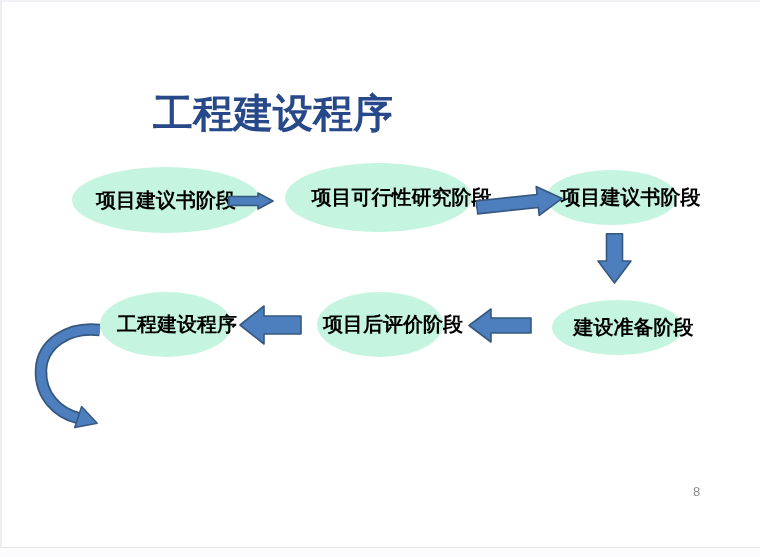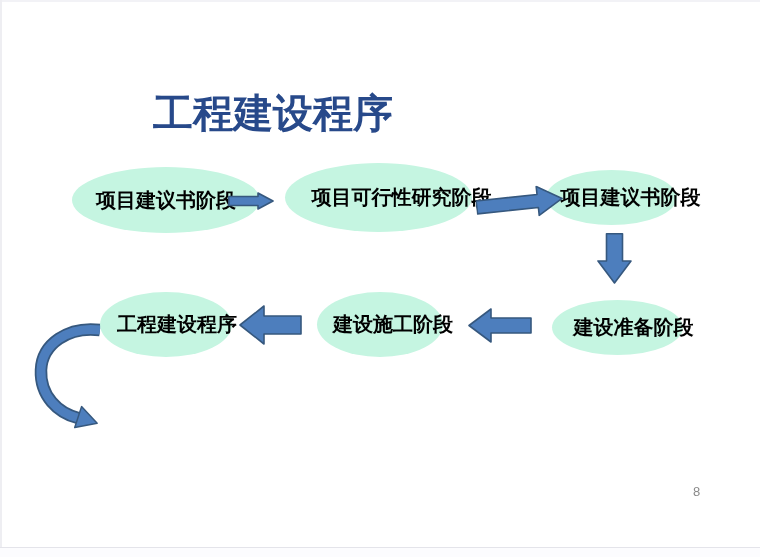--- a/index.html
+++ b/index.html
@@ -108,21 +108,21 @@
   <div class="node n2">
     <span>项目可行性研究阶段</span>
   </div>
   <div class="node n3">
     <span>项目建议书阶段</span>
   </div>
   <div class="node n4">
     <span>建设准备阶段</span>
   </div>
   <div class="node n5">
-    <span>建设施工阶段</span>
+    <span>项目后评价阶段</span>
   </div>
   <div class="node n6">
     <span>工程建设程序</span>
   </div>
 
   <svg class="arrow a1" width="46" height="18">
     <polygon points="0.8,4.5 30,4.5 30,1 45,9 30,17 30,13.5 0.8,13.5"></polygon>
   </svg>
 
   <svg class="arrow a2" width="88" height="31">

